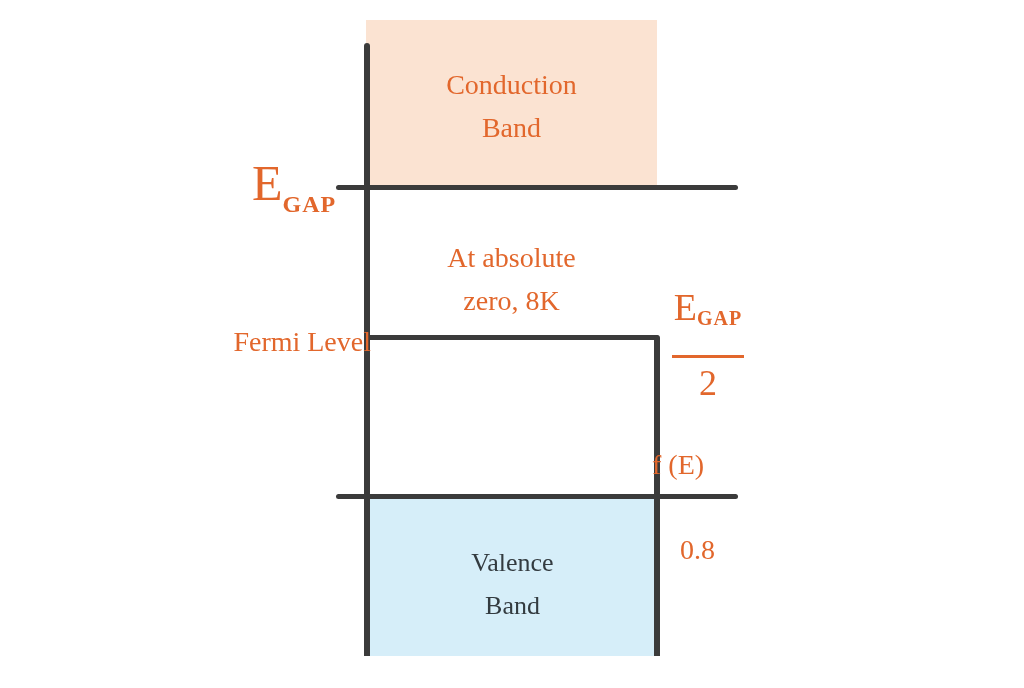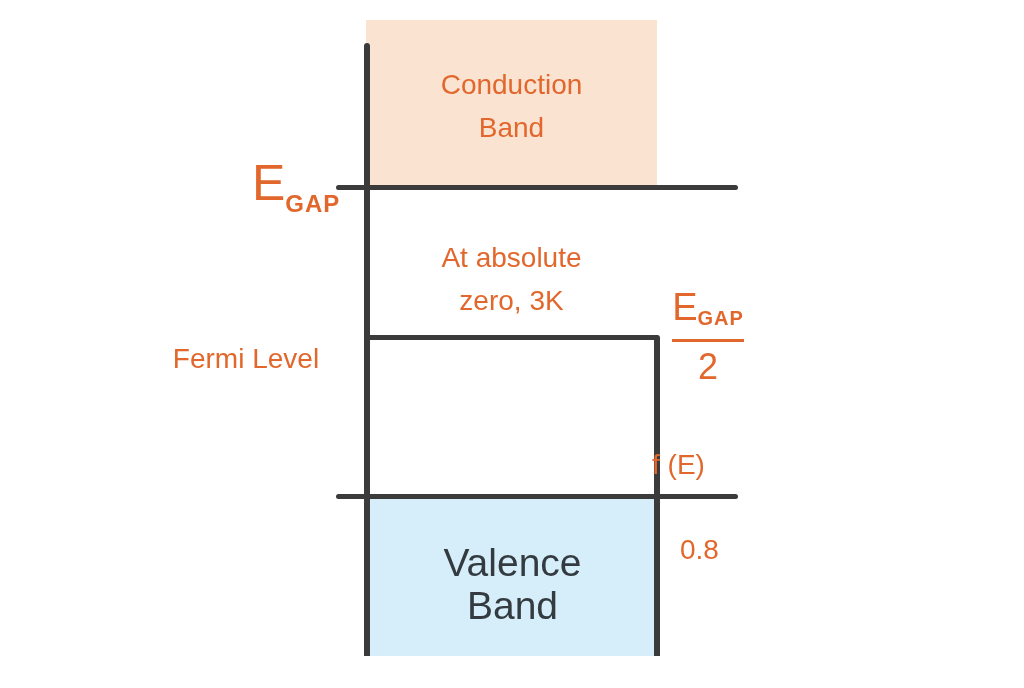--- a/index.html
+++ b/index.html
@@ -5,21 +5,21 @@
   html, body {
     margin: 0;
     padding: 0;
     background: #ffffff;
   }
   .canvas {
     position: relative;
     width: 1024px;
     height: 656px;
     background: #ffffff;
-    font-family: Liberation Sans, sans-serif;
+    font-family: Liberation Serif, serif;
     overflow: hidden;
   }
   
   .band-rect {
     position: absolute;
   }
   .conduction-rect {
     left: 366px; top: 20px; width: 291px; height: 166px;
     background: #FBE3D2;
   }
@@ -42,24 +42,24 @@
   .txt {
     position: absolute;
     color: #E2672C;
     font-size: 28px;
     line-height: 43px;
     white-space: nowrap;
   }
   .centered { text-align: center; white-space: normal; }
   .conduction-label { left: 366px; top: 63px;  width: 291px; }
   .note-label       { left: 366px; top: 236px; width: 291px; }
-  .fermi-label      { left: 121px; top: 337px; width: 250px; }
+  .fermi-label      { left: 121px; top: 320px; width: 250px; text-align: right; }
   .valence-label    {
     left: 369px; top: 541px; width: 287px;
-    color: #333B40; font-size: 39px;
+    color: #333B40; font-size: 26px;
   }
   .f-of-e-label { left: 652px; top: 443px; }
   .one-label    { left: 680px; top: 528px; }
   
   .egap-axis-label {
     position: absolute;
     left: 252px; top: 158px;
     color: #E2672C;
     display: flex;
     align-items: flex-start;
@@ -79,21 +79,21 @@
   .fraction {
     position: absolute;
     left: 672px; top: 286px;
     width: 72px;
     color: #E2672C;
     text-align: center;
   }
   .fraction .num {
     font-size: 38px;
     line-height: 42px;
-    padding-bottom: 5px;
+    padding-bottom: 21px;
     border-bottom: 3px solid #E2672C;
   }
   .fraction .num .sub {
     font-size: 20px;
     font-weight: 600;
     position: relative;
     top: 5px;
     letter-spacing: 1px;
   }
   .fraction .den {
@@ -121,21 +121,21 @@
     <div>Band</div>
   </div>
 
   <div class="txt centered valence-label">
     <div>Valence</div>
     <div>Band</div>
   </div>
 
   <div class="txt centered note-label">
     <div>At absolute</div>
-    <div>zero, 3K</div>
+    <div>zero, 8K</div>
   </div>
 
   <div class="txt centered fermi-label">Fermi Level</div>
 
   <div class="egap-axis-label">
     <span class="main">E</span>
     <span class="sub">GAP</span>
   </div>
 
   <div class="fraction">

